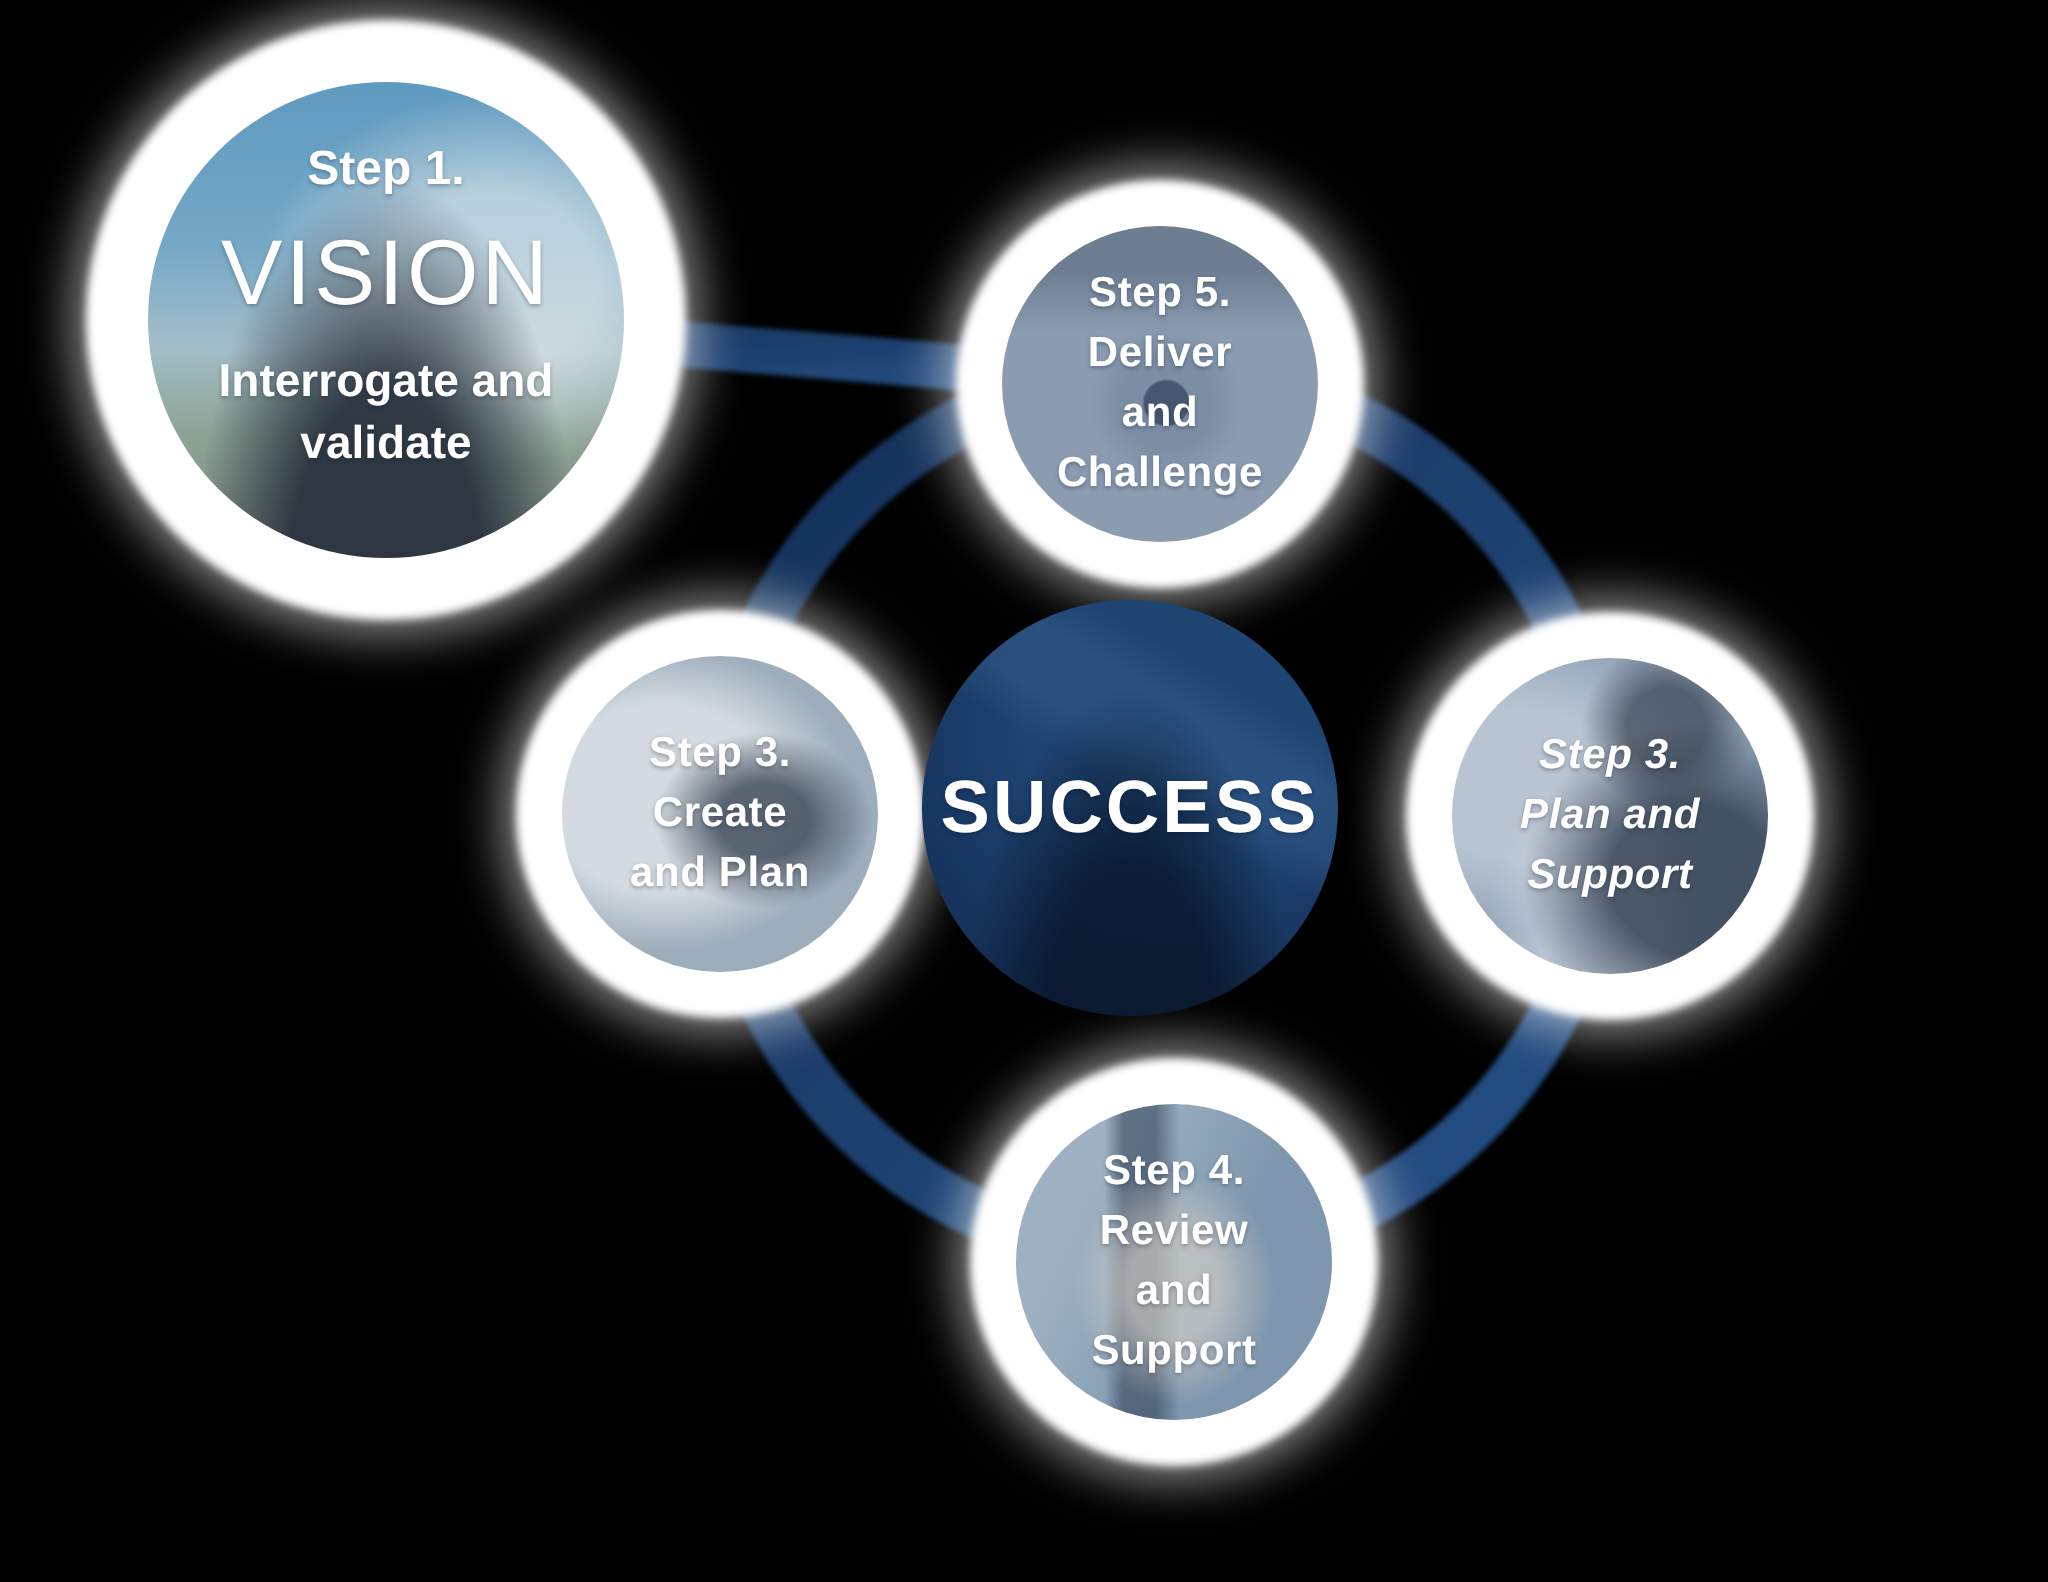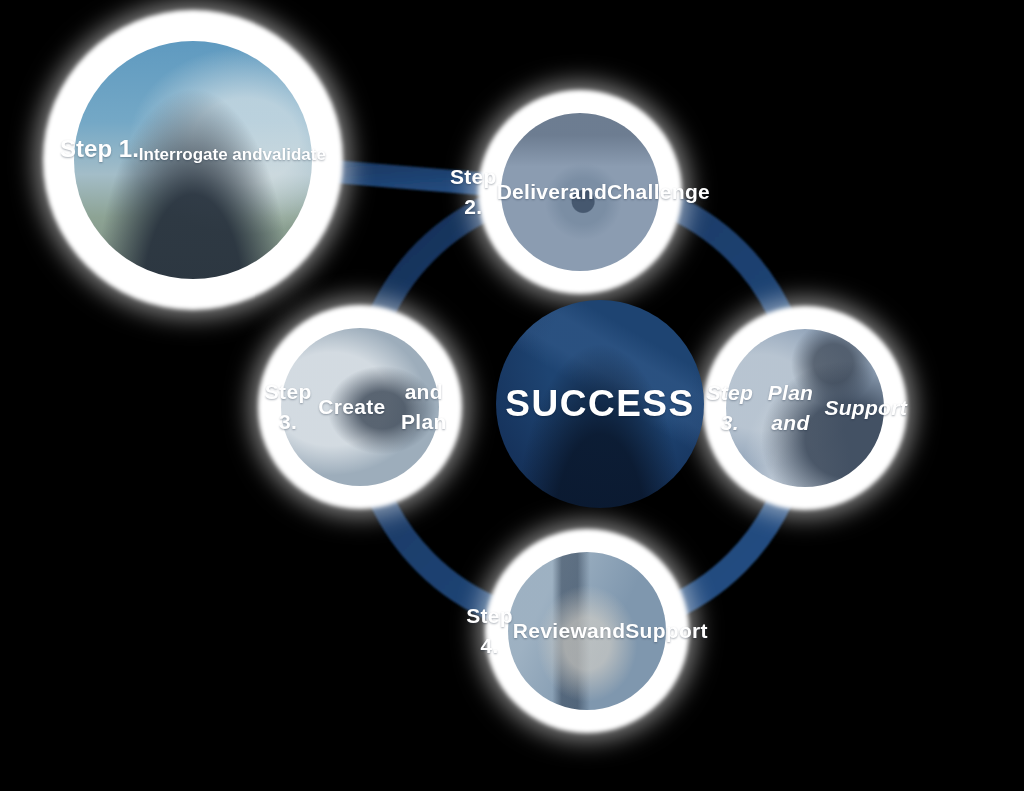--- a/index.html
+++ b/index.html
@@ -63,36 +63,36 @@
       #9dadbb;
   }
   .ph-success {
     background:
       radial-gradient(ellipse at 50% 118%, rgba(9,22,42,0.85) 0 32%, rgba(9,22,42,0) 58%),
       linear-gradient(30deg, rgba(70,110,160,0) 52%, rgba(70,110,160,0.30) 60% 70%, rgba(70,110,160,0) 78%),
       radial-gradient(circle at 60% 28%, #1e4472 0 38%, #16335c 74%, #122b4e 100%);
   }
 
   .center-circle {
-    left:496px; top:300px; width:208px; height:208px; border-radius:50%;
+    left:461px; top:300px; width:208px; height:208px; border-radius:50%;
     display:flex; align-items:center; justify-content:center;text-align:center;
   }
   .center-circle .photo { inset:0; }
 
   .labels {
     position:absolute; inset:0; z-index:3;
-    display:flex; align-items:center; justify-content:center;
+    display:flex; flex-direction:column; align-items:center; justify-content:center;
     color:var(--text,#fff); text-align:center;
     text-shadow:0 1px 2px rgba(20,35,55,0.35);
   }
   .step-s .labels span { font-size:21px; font-weight:bold; line-height:30px; letter-spacing:0.3px; }
   .step-lg .labels { transform:translateY(-6px); }
   .lbl-step1 { font-size:24px; font-weight:bold; margin-bottom:10px; }
   .lbl-vision { font-size:46px; font-weight:normal; letter-spacing:1.5px; margin-bottom:12px; }
-  .lbl-sub { font-size:17px; font-weight:bold; line-height:31px; }
+  .lbl-sub { font-size:23px; font-weight:bold; line-height:31px; }
   .lbl-success {
     position:relative; z-index:3; color:var(--text,#fff);
     font-size:37px; font-weight:bold; letter-spacing:1.5px;
     text-shadow:0 1px 2px rgba(10,25,45,0.4);
   }
 </style>
 </head>
 <body>
 
 <div class="stage">
@@ -111,30 +111,31 @@
       <line x1="195" y1="160" x2="580" y2="192" stroke="url(#ringGrad)" stroke-width="23"></line>
       <circle cx="581" cy="407" r="220" fill="none" stroke="url(#ringGrad)" stroke-width="25"></circle>
     </g>
   </svg>
 
   <div class="step step-lg" style="left:43px; top:10px;">
     <div class="halo"></div>
     <div class="photo ph-sky"></div>
     <div class="labels">
       <span class="lbl-step1">Step 1.</span>
+      <span class="lbl-vision">VISION</span>
       <span class="lbl-sub">Interrogate and</span>
       <span class="lbl-sub">validate</span>
     </div>
   </div>
 
   <div class="step step-s" style="left:478px; top:90px;">
     <div class="halo"></div>
     <div class="photo ph-eye"></div>
     <div class="labels">
-      <span>Step 2.</span>
+      <span>Step 5.</span>
       <span>Deliver</span>
       <span>and</span>
       <span>Challenge</span>
     </div>
   </div>
 
   <div class="step step-s" style="left:703px; top:306px;font-style:italic;">
     <div class="halo"></div>
     <div class="photo ph-meeting"></div>
     <div class="labels">

